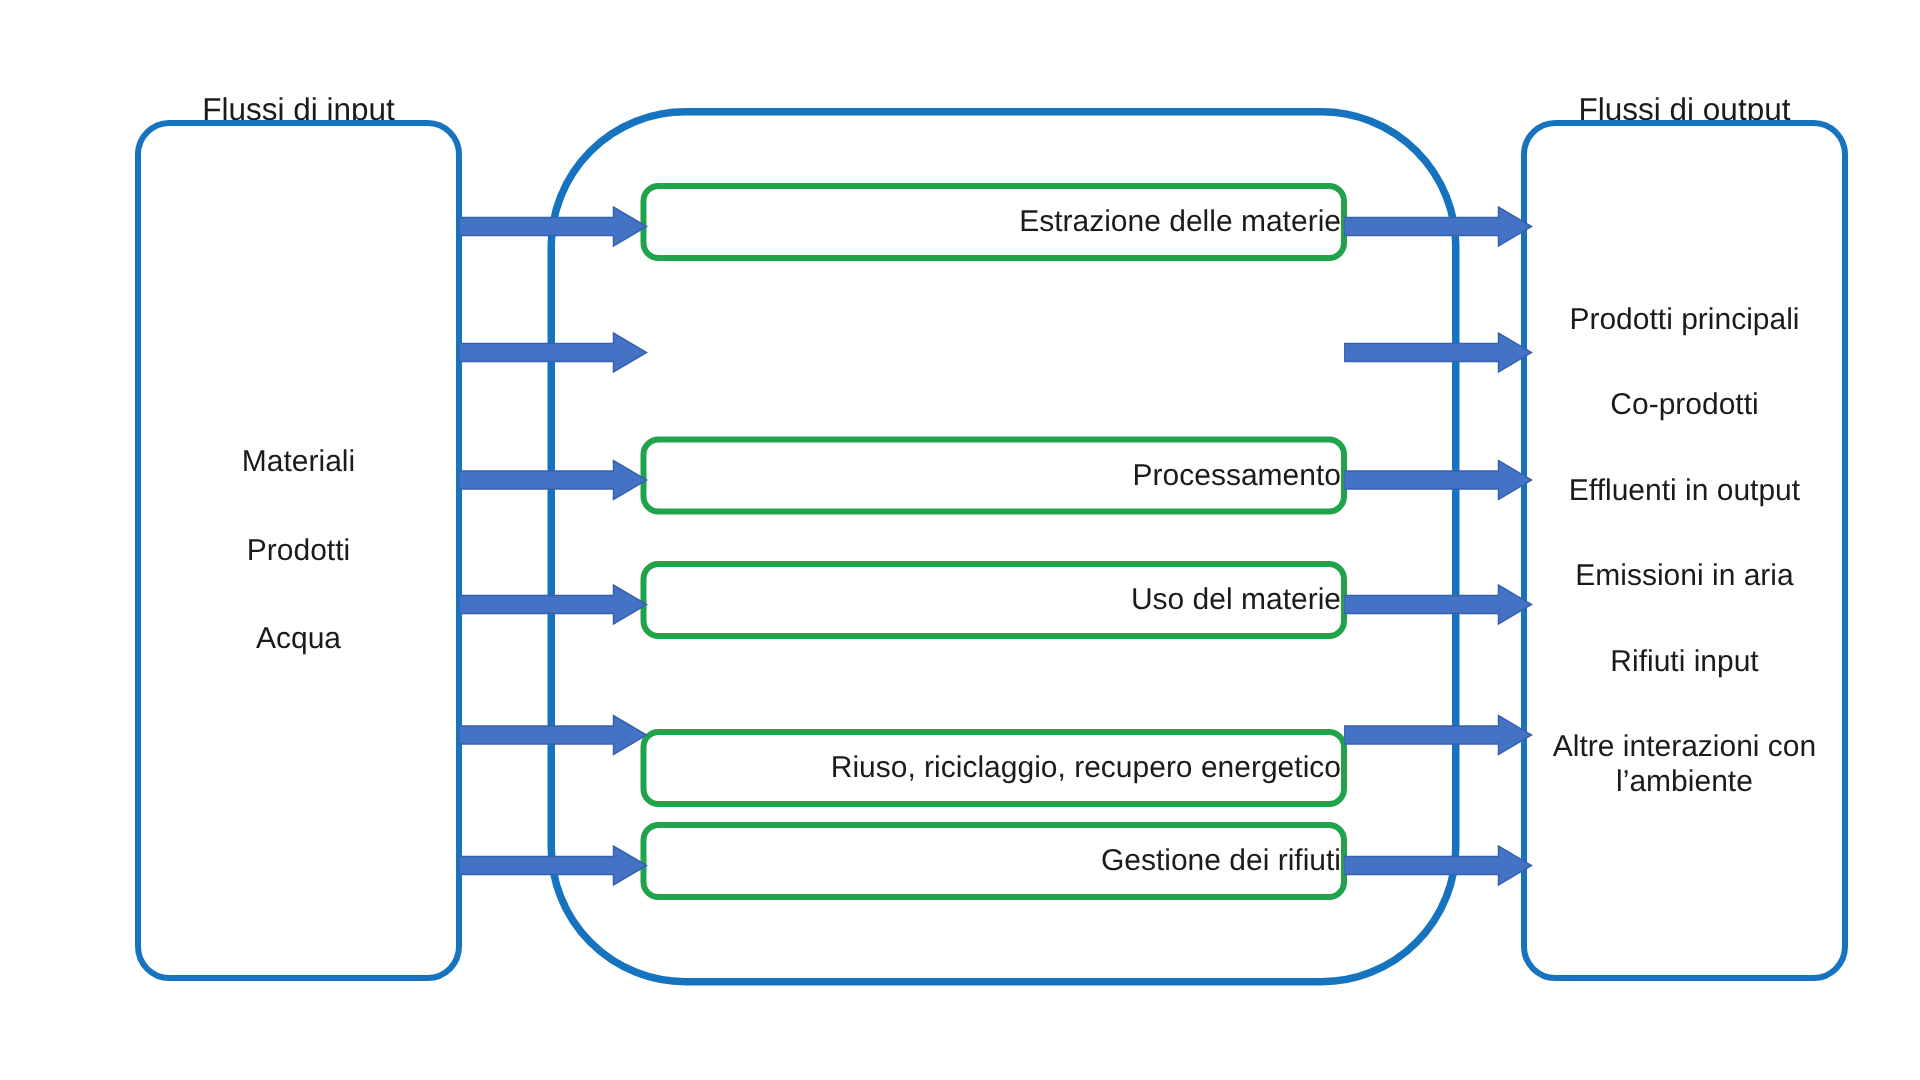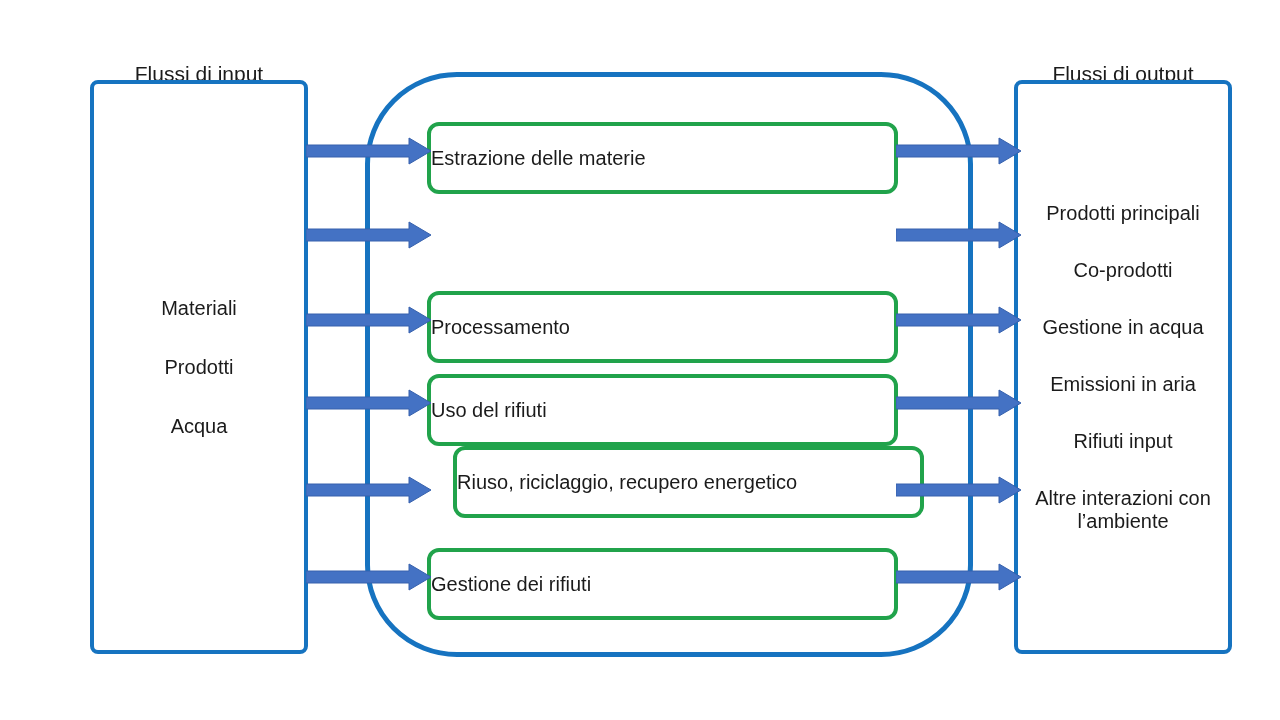--- a/index.html
+++ b/index.html
@@ -26,21 +26,21 @@
   }
   .input-title  { left: 90px;  }
   .output-title { left: 1014px; }
 
   .side-box {
     position: absolute;
     top: 80px;
     width: 218px;
     height: 574px;
     border: 4px solid #1673C0;
-    border-radius: 8px;
+    border-radius: 23px;
     background: #ffffff;
     display: flex;
     flex-direction: column;
     justify-content: center;
     align-items: center;
     text-align: center;
   }
   .left-box  { left: 90px;  gap: 36px; }
   .right-box { left: 1014px; gap: 34px; }
 
@@ -58,47 +58,47 @@
     height: 585px;
     border: 5px solid #1673C0;
     border-radius: 92px;
     background: #ffffff;
   }
 
   .stage-box {
     position: absolute;
     left: 427px;
     width: 471px;
-    height: 72px;
+    height: 52px;
     border: 4px solid #21A34B;
     border-radius: 12px;
     background: #ffffff;
     display: flex;
     align-items: center;
-    justify-content: flex-start;
+    justify-content: flex-end;
     z-index: 2;
   }
   .stage-label {
     font-size: 20px;
     text-align: center;
   }
 
   .arrow {
     position: absolute;
     width: 126px;
     height: 28px;
     z-index: 3;
     display: block;
   }
 
   .stage-box.s0 { top: 122px; }  .arrow.y0 { top: 137px; }
   .stage-box.s1 { top: 206px; }  .arrow.y1 { top: 221px; }
   .stage-box.s2 { top: 291px; }  .arrow.y2 { top: 306px; }
   .stage-box.s3 { top: 374px; }  .arrow.y3 { top: 389px; }
-  .stage-box.s4 { top: 446px; margin-left: 26px; }  .arrow.y4 { top: 476px; }
+  .stage-box.s4 { top: 486px; }  .arrow.y4 { top: 476px; }
   .stage-box.s5 { top: 548px; }  .arrow.y5 { top: 563px; }
 
   .arrow.in  { left: 306px; }
   .arrow.out { left: 896px; }
 </style>
 </head>
 <body>
 
 <div class="canvas">
 
@@ -113,21 +113,21 @@
 
   <div class="center-box"></div>
 
   <div class="stage-box s0">
     <span class="stage-label">Estrazione delle materie</span>
   </div>
   <div class="stage-box s2">
     <span class="stage-label">Processamento</span>
   </div>
   <div class="stage-box s3">
-    <span class="stage-label">Uso del rifiuti</span>
+    <span class="stage-label">Uso del materie</span>
   </div>
   <div class="stage-box s4">
     <span class="stage-label">Riuso, riciclaggio, recupero energetico</span>
   </div>
   <div class="stage-box s5">
     <span class="stage-label">Gestione dei rifiuti</span>
   </div>
 
   <svg class="arrow in y0" viewBox="0 0 126 28">
       <polygon points="0,8 103,8 103,1 125,14 103,27 103,20 0,20" fill="#4472C4" stroke="#3661AD" stroke-width="1"></polygon>
@@ -163,19 +163,19 @@
   <svg class="arrow out y4" viewBox="0 0 126 28">
       <polygon points="0,8 103,8 103,1 125,14 103,27 103,20 0,20" fill="#4472C4" stroke="#3661AD" stroke-width="1"></polygon>
     </svg>
   <svg class="arrow out y5" viewBox="0 0 126 28">
       <polygon points="0,8 103,8 103,1 125,14 103,27 103,20 0,20" fill="#4472C4" stroke="#3661AD" stroke-width="1"></polygon>
     </svg>
 
   <div class="side-box right-box">
     <div class="side-item">Prodotti principali</div>
     <div class="side-item">Co-prodotti</div>
-    <div class="side-item">Gestione in acqua</div>
+    <div class="side-item">Effluenti in output</div>
     <div class="side-item">Emissioni in aria</div>
     <div class="side-item">Rifiuti input</div>
     <div class="side-item">Altre interazioni con l’ambiente</div>
   </div>
 
 </div>
 
 </body></html>

